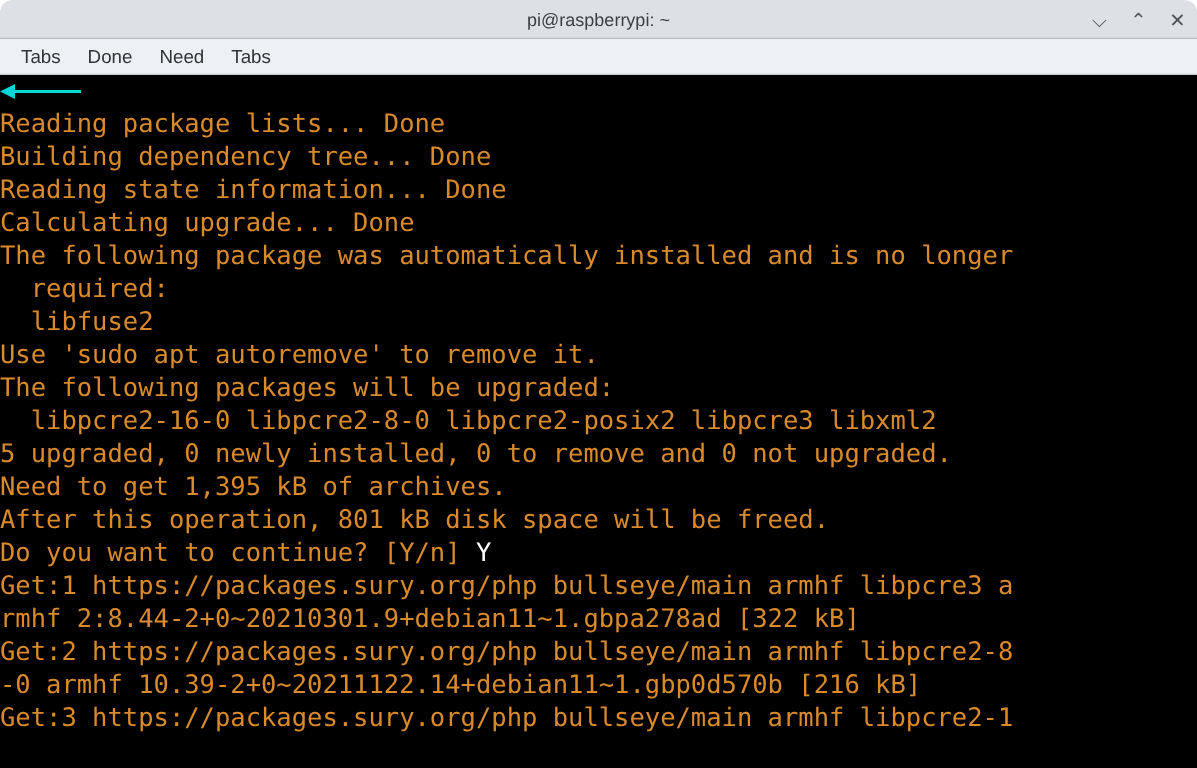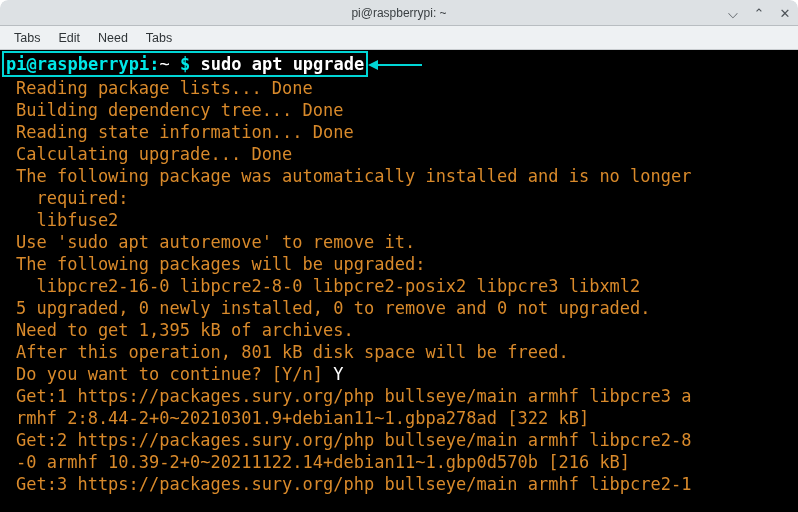--- a/index.html
+++ b/index.html
@@ -86,43 +86,43 @@
     .prompt-tilde { color: #fff; }
     .prompt-dollar { color: #00e7e7; font-weight: bold; }
     .prompt-cmd { color: #fff; font-weight: bold; }
     .arrow {
       display: inline-block;
       color: #00d6d6;
       vertical-align: middle;
     }
     .arrow svg { display: block; }
     .out { color: #d98a2b; }
-    .out-line { display: block; padding-left: 16px; }
+    .out-line { display: block; padding-left: 0; }
     .y-ans { color: #fff; }
   </style>
 </head>
 <body>
 
 <div class="window">
 
   <div class="titlebar">
     <span>pi@raspberrypi: ~</span>
     <div class="titlebar-controls">
       <span>⌵</span>
       <span>⌃</span>
       <span>✕</span>
     </div>
   </div>
 
   <div class="menubar">
     <div class="menubar-item">Tabs</div>
-    <div class="menubar-item">Edit</div>
+    <div class="menubar-item">Done</div>
     <div class="menubar-item">Need</div>
     <div class="menubar-item">Tabs</div>
   </div>
 
-  <div class="terminal"><span class="prompt-wrap"><span class="prompt-host">pi@raspberrypi</span><span class="prompt-host">:</span><span class="prompt-tilde">~</span><span class="prompt-dollar"> $ </span><span class="prompt-cmd">sudo apt upgrade</span></span><span class="arrow"><svg width="54" height="12" viewBox="0 0 54 12">
+  <div class="terminal"><span class="arrow"><svg width="54" height="12" viewBox="0 0 54 12">
           <line x1="54" y1="6" x2="6" y2="6" stroke="#00d6d6" stroke-width="2"></line>
           <polygon points="0,6 10,1 10,11" fill="#00d6d6"></polygon>
         </svg></span>
 <span class="out"><span class="out-line">Reading package lists... Done</span><span class="out-line">Building dependency tree... Done</span><span class="out-line">Reading state information... Done</span><span class="out-line">Calculating upgrade... Done</span><span class="out-line">The following package was automatically installed and is no longer</span><span class="out-line">  required:</span><span class="out-line">  libfuse2</span><span class="out-line">Use 'sudo apt autoremove' to remove it.</span><span class="out-line">The following packages will be upgraded:</span><span class="out-line">  libpcre2-16-0 libpcre2-8-0 libpcre2-posix2 libpcre3 libxml2</span><span class="out-line">5 upgraded, 0 newly installed, 0 to remove and 0 not upgraded.</span><span class="out-line">Need to get 1,395 kB of archives.</span><span class="out-line">After this operation, 801 kB disk space will be freed.</span><span class="out-line"><span>Do you want to continue? [Y/n] </span><span class="y-ans">Y</span></span><span class="out-line">Get:1 https://packages.sury.org/php bullseye/main armhf libpcre3 a</span><span class="out-line">rmhf 2:8.44-2+0~20210301.9+debian11~1.gbpa278ad [322 kB]</span><span class="out-line">Get:2 https://packages.sury.org/php bullseye/main armhf libpcre2-8</span><span class="out-line">-0 armhf 10.39-2+0~20211122.14+debian11~1.gbp0d570b [216 kB]</span><span class="out-line">Get:3 https://packages.sury.org/php bullseye/main armhf libpcre2-1</span></span></div>
 
 </div>
 
 </body></html>

